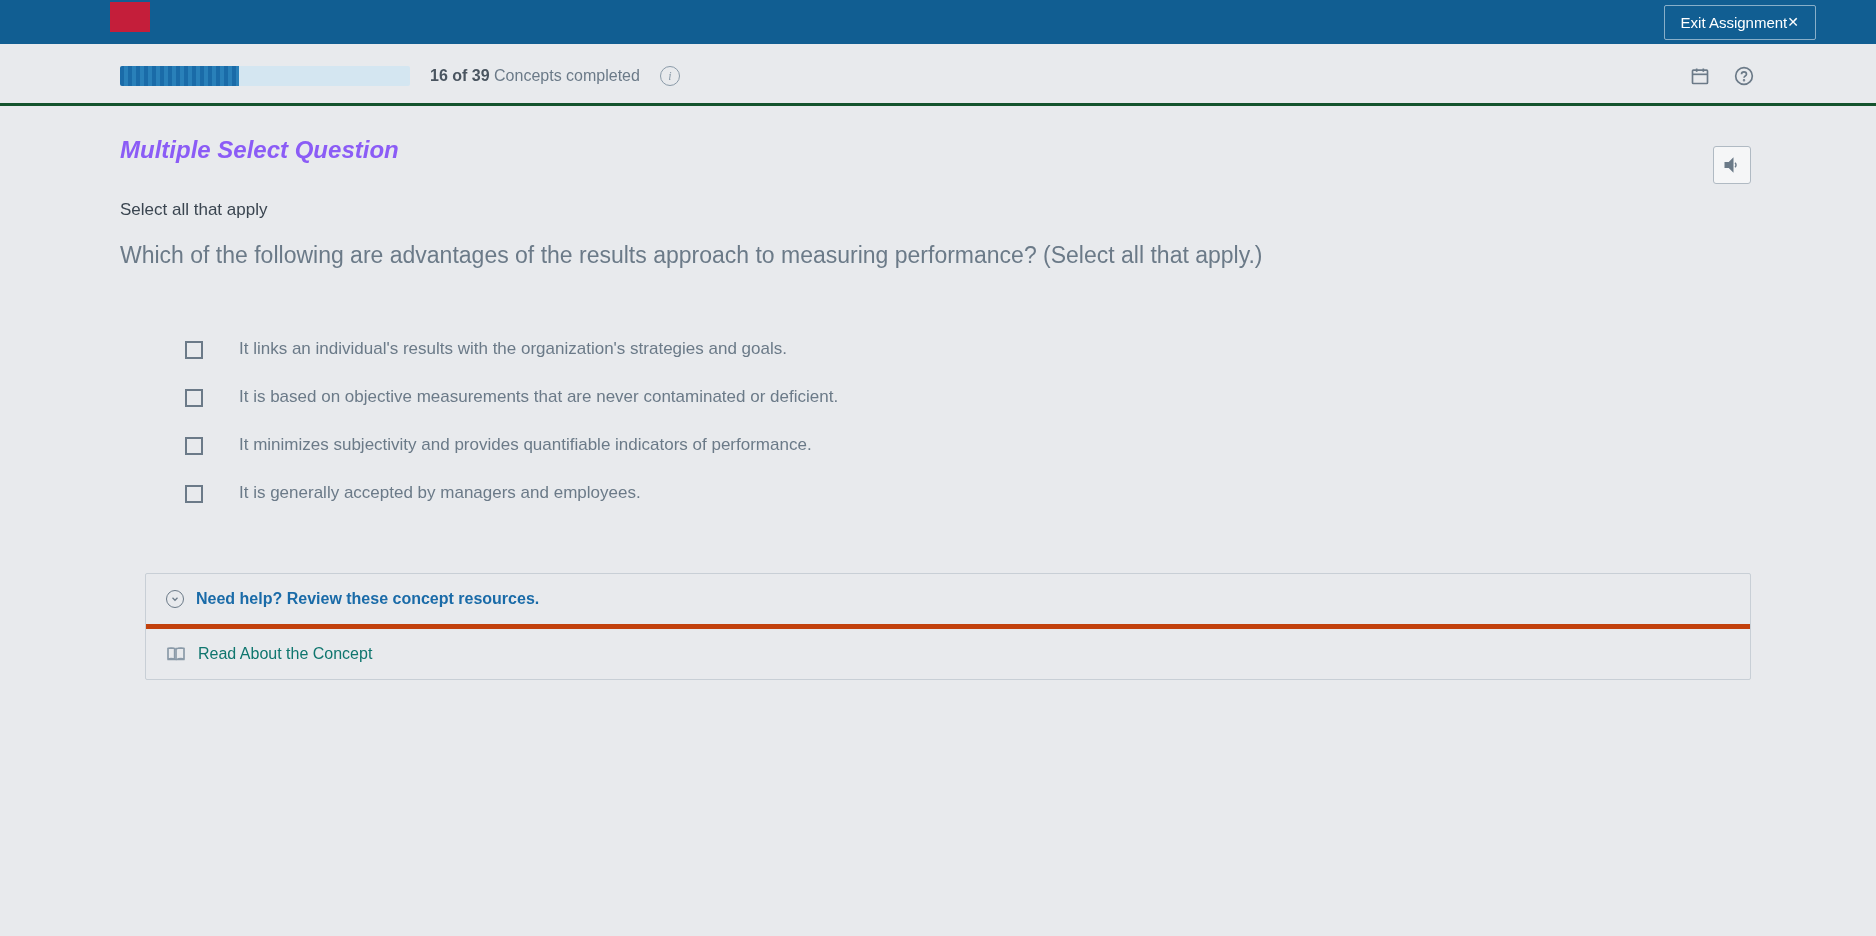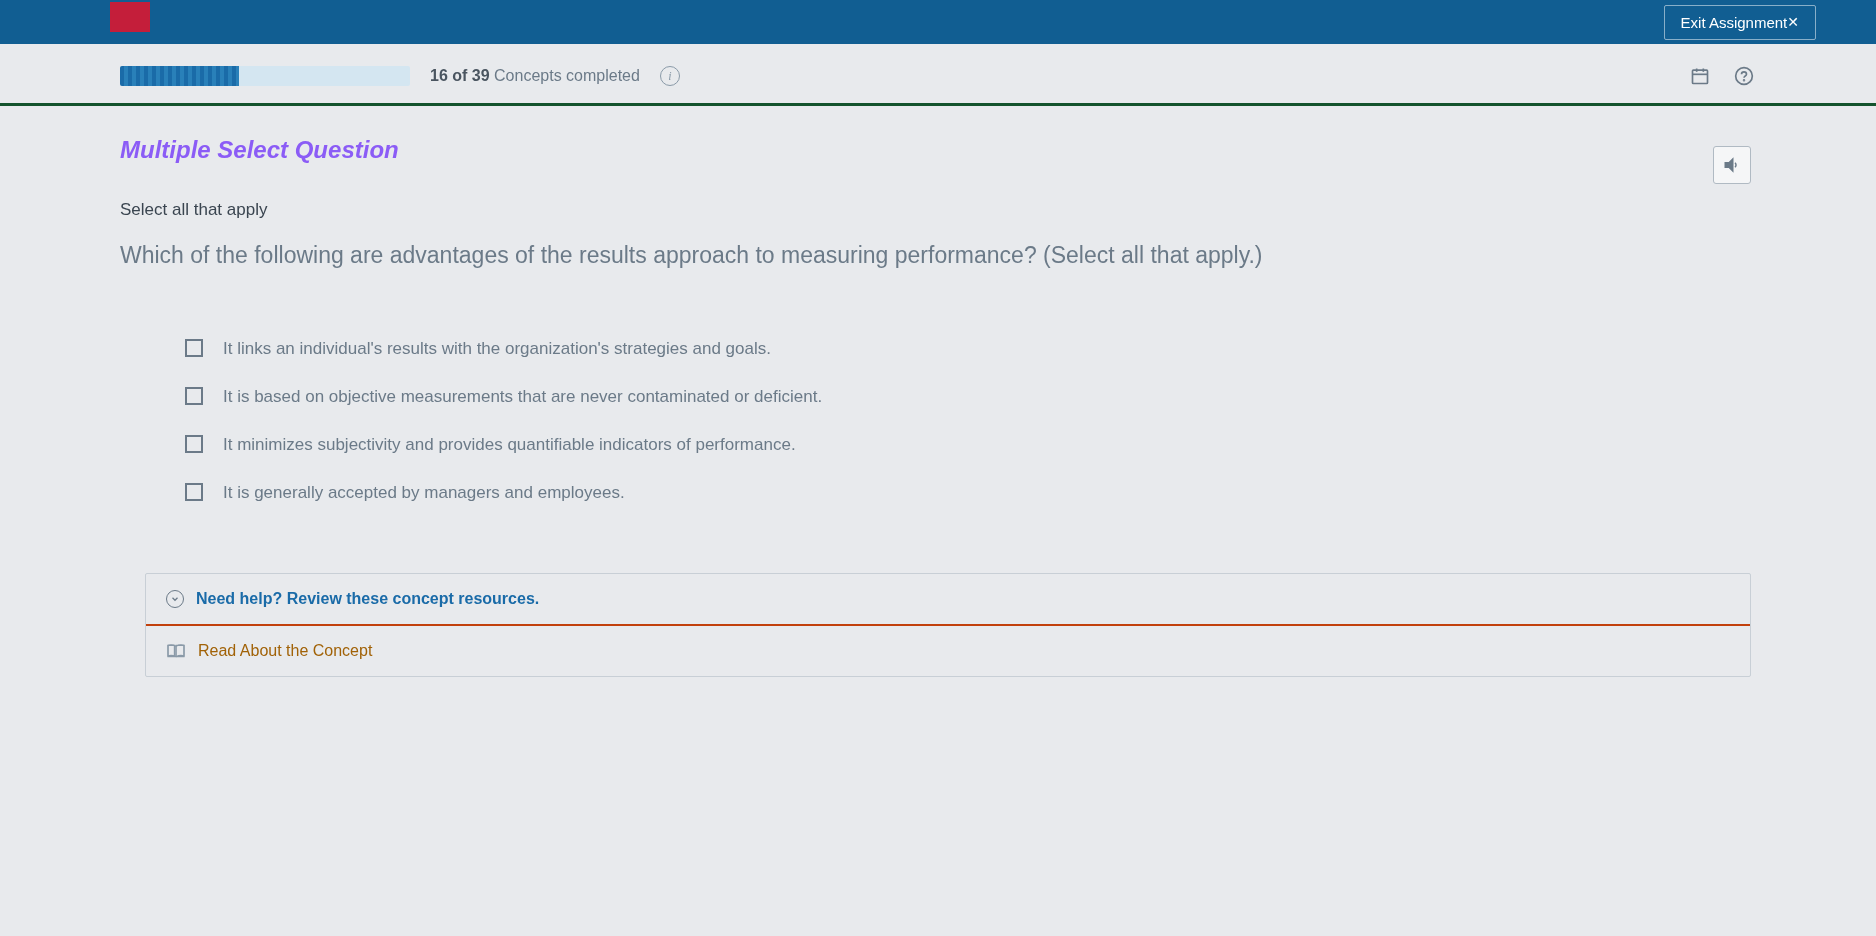--- a/index.html
+++ b/index.html
@@ -138,22 +138,22 @@
     }
     .options {
       padding-left: 65px;
       display: flex;
       flex-direction: column;
       gap: 28px;
       margin-bottom: 70px;
     }
     .option {
       display: flex;
-      align-items: flex-start;
-      gap: 20px;
+      align-items: flex-end;
+      gap: 36px;
       cursor: pointer;
     }
     .checkbox {
       width: 18px;
       height: 18px;
       border: 2px solid #6b7a88;
       flex-shrink: 0;
       cursor: pointer;
     }
     .option-text {
@@ -161,21 +161,21 @@
       color: #6b7a88;
     }
     .help-section {
       border: 1px solid #c8cfd6;
       border-radius: 2px;
       margin-left: 25px;
       margin-right: 5px;
     }
     .help-header {
       padding: 16px 20px;
-      border-bottom: 2px solid #c2410c;
+      border-bottom: 5px solid #c2410c;
       display: flex;
       align-items: center;
       gap: 12px;
       cursor: pointer;
     }
     .chevron-icon {
       width: 18px;
       height: 18px;
       border: 1.5px solid #6b7a88;
       border-radius: 50%;
@@ -196,21 +196,21 @@
       align-items: center;
       gap: 12px;
       cursor: pointer;
     }
     .book-icon {
       width: 20px;
       height: 16px;
       color: #8a9aa8;
     }
     .read-text {
-      color: #a16207;
+      color: #0f766e;
       font-size: 16px;
     }
     .audio-btn {
       position: absolute;
       right: 125px;
       top: 40px;
       width: 38px;
       height: 38px;
       border: 1px solid #b0bac3;
       border-radius: 3px;

